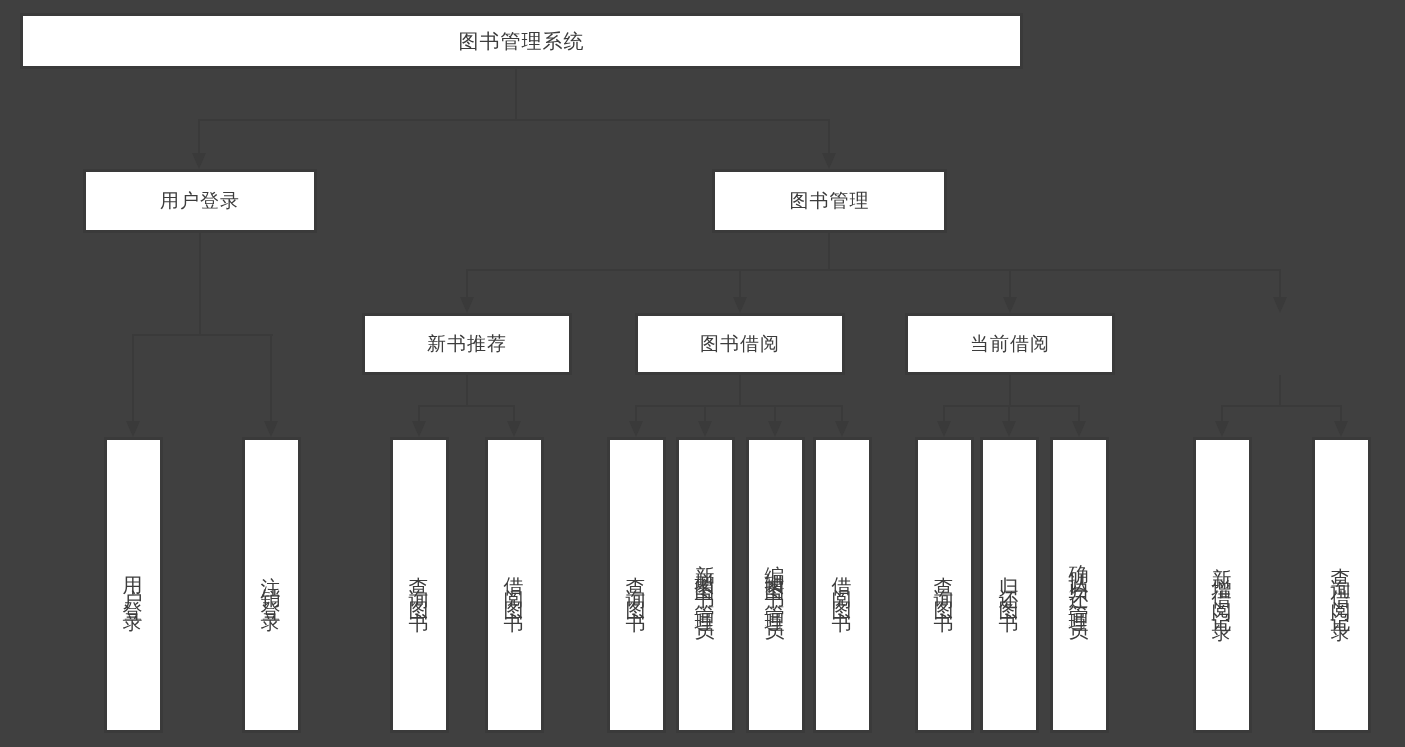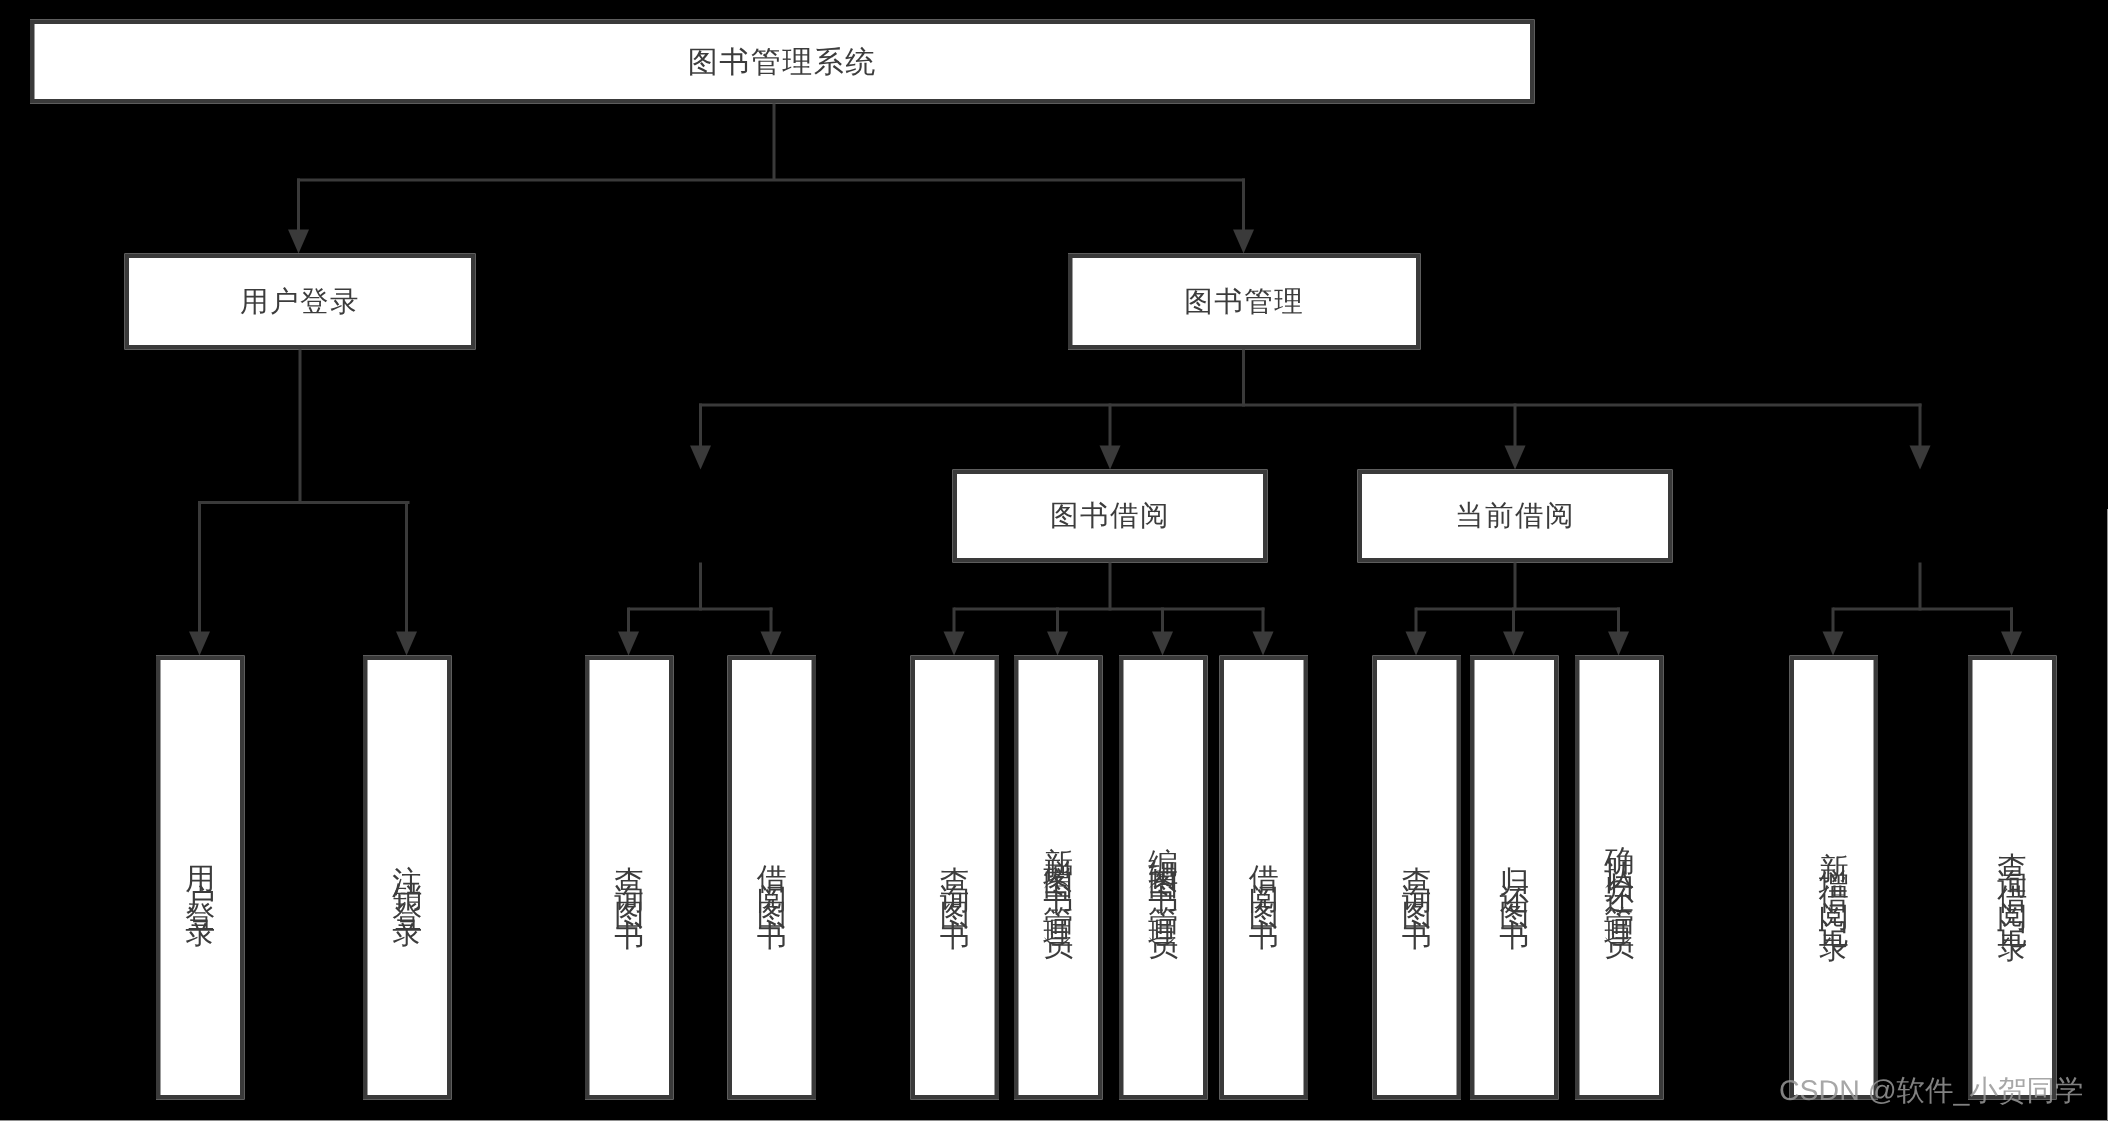--- a/index.html
+++ b/index.html
@@ -1,17 +1,17 @@
 <!DOCTYPE html>
 <html><head>
 <meta charset="utf-8">
 <style>
   html,body{margin:0;padding:0;background:#ffffff;}
   .canvas{
-    position:relative;width:1405px;height:747px;background:#000000;overflow:hidden;
+    position:relative;width:1405px;height:747px;background:#404040;overflow:hidden;
     font-family:"Liberation Sans","DejaVu Sans",sans-serif;color:#3c3c3c;
   }
   .node{
     position:absolute;box-sizing:border-box;background:#ffffff;
     border:3px solid #3a3a3a;display:flex;align-items:center;justify-content:center;
     font-size:19px;color:#3c3c3c;letter-spacing:1px;
   }
   .node.root{font-size:20px;}
   .leaf{
     position:absolute;box-sizing:border-box;background:#ffffff;
@@ -71,20 +71,23 @@
   <div class="hl" style="left:466px;top:269px;width:815px;"></div>
   <div class="vl" style="left:466px;top:269px;height:29px;"></div>
   <div class="ah" style="left:460px;top:297px;"></div>
   <div class="vl" style="left:739px;top:269px;height:29px;"></div>
   <div class="ah" style="left:733px;top:297px;"></div>
   <div class="vl" style="left:1009px;top:269px;height:29px;"></div>
   <div class="ah" style="left:1003px;top:297px;"></div>
   <div class="vl" style="left:1279px;top:269px;height:29px;"></div>
   <div class="ah" style="left:1273px;top:297px;"></div>
 
+  <div class="node" style="left:362px;top:313px;width:210px;height:62px;">
+    <span>新书推荐</span>
+  </div>
   <div class="node" style="left:905px;top:313px;width:210px;height:62px;">
     <span>当前借阅</span>
   </div>
   <div class="node" style="left:635px;top:313px;width:210px;height:62px;">
     <span>图书借阅</span>
   </div>
 
   <div class="vl" style="left:466px;top:375px;height:32px;"></div>
   <div class="hl" style="left:419px;top:405px;width:96px;"></div>
   <div class="vl" style="left:739px;top:375px;height:32px;"></div>
@@ -157,15 +160,14 @@
     <span class="vtxt ls-s">确认归还（管理员）</span>
   </div>
 
   <div class="leaf" style="left:1193px;">
     <span class="vtxt ls-m">新增借阅记录</span>
   </div>
   <div class="leaf" style="left:1312px;">
     <span class="vtxt ls-m">查询借阅记录</span>
   </div>
 
-  <div class="watermark">CSDN @软件_小贺同学</div>
 
 </div>
 
 </body></html>

